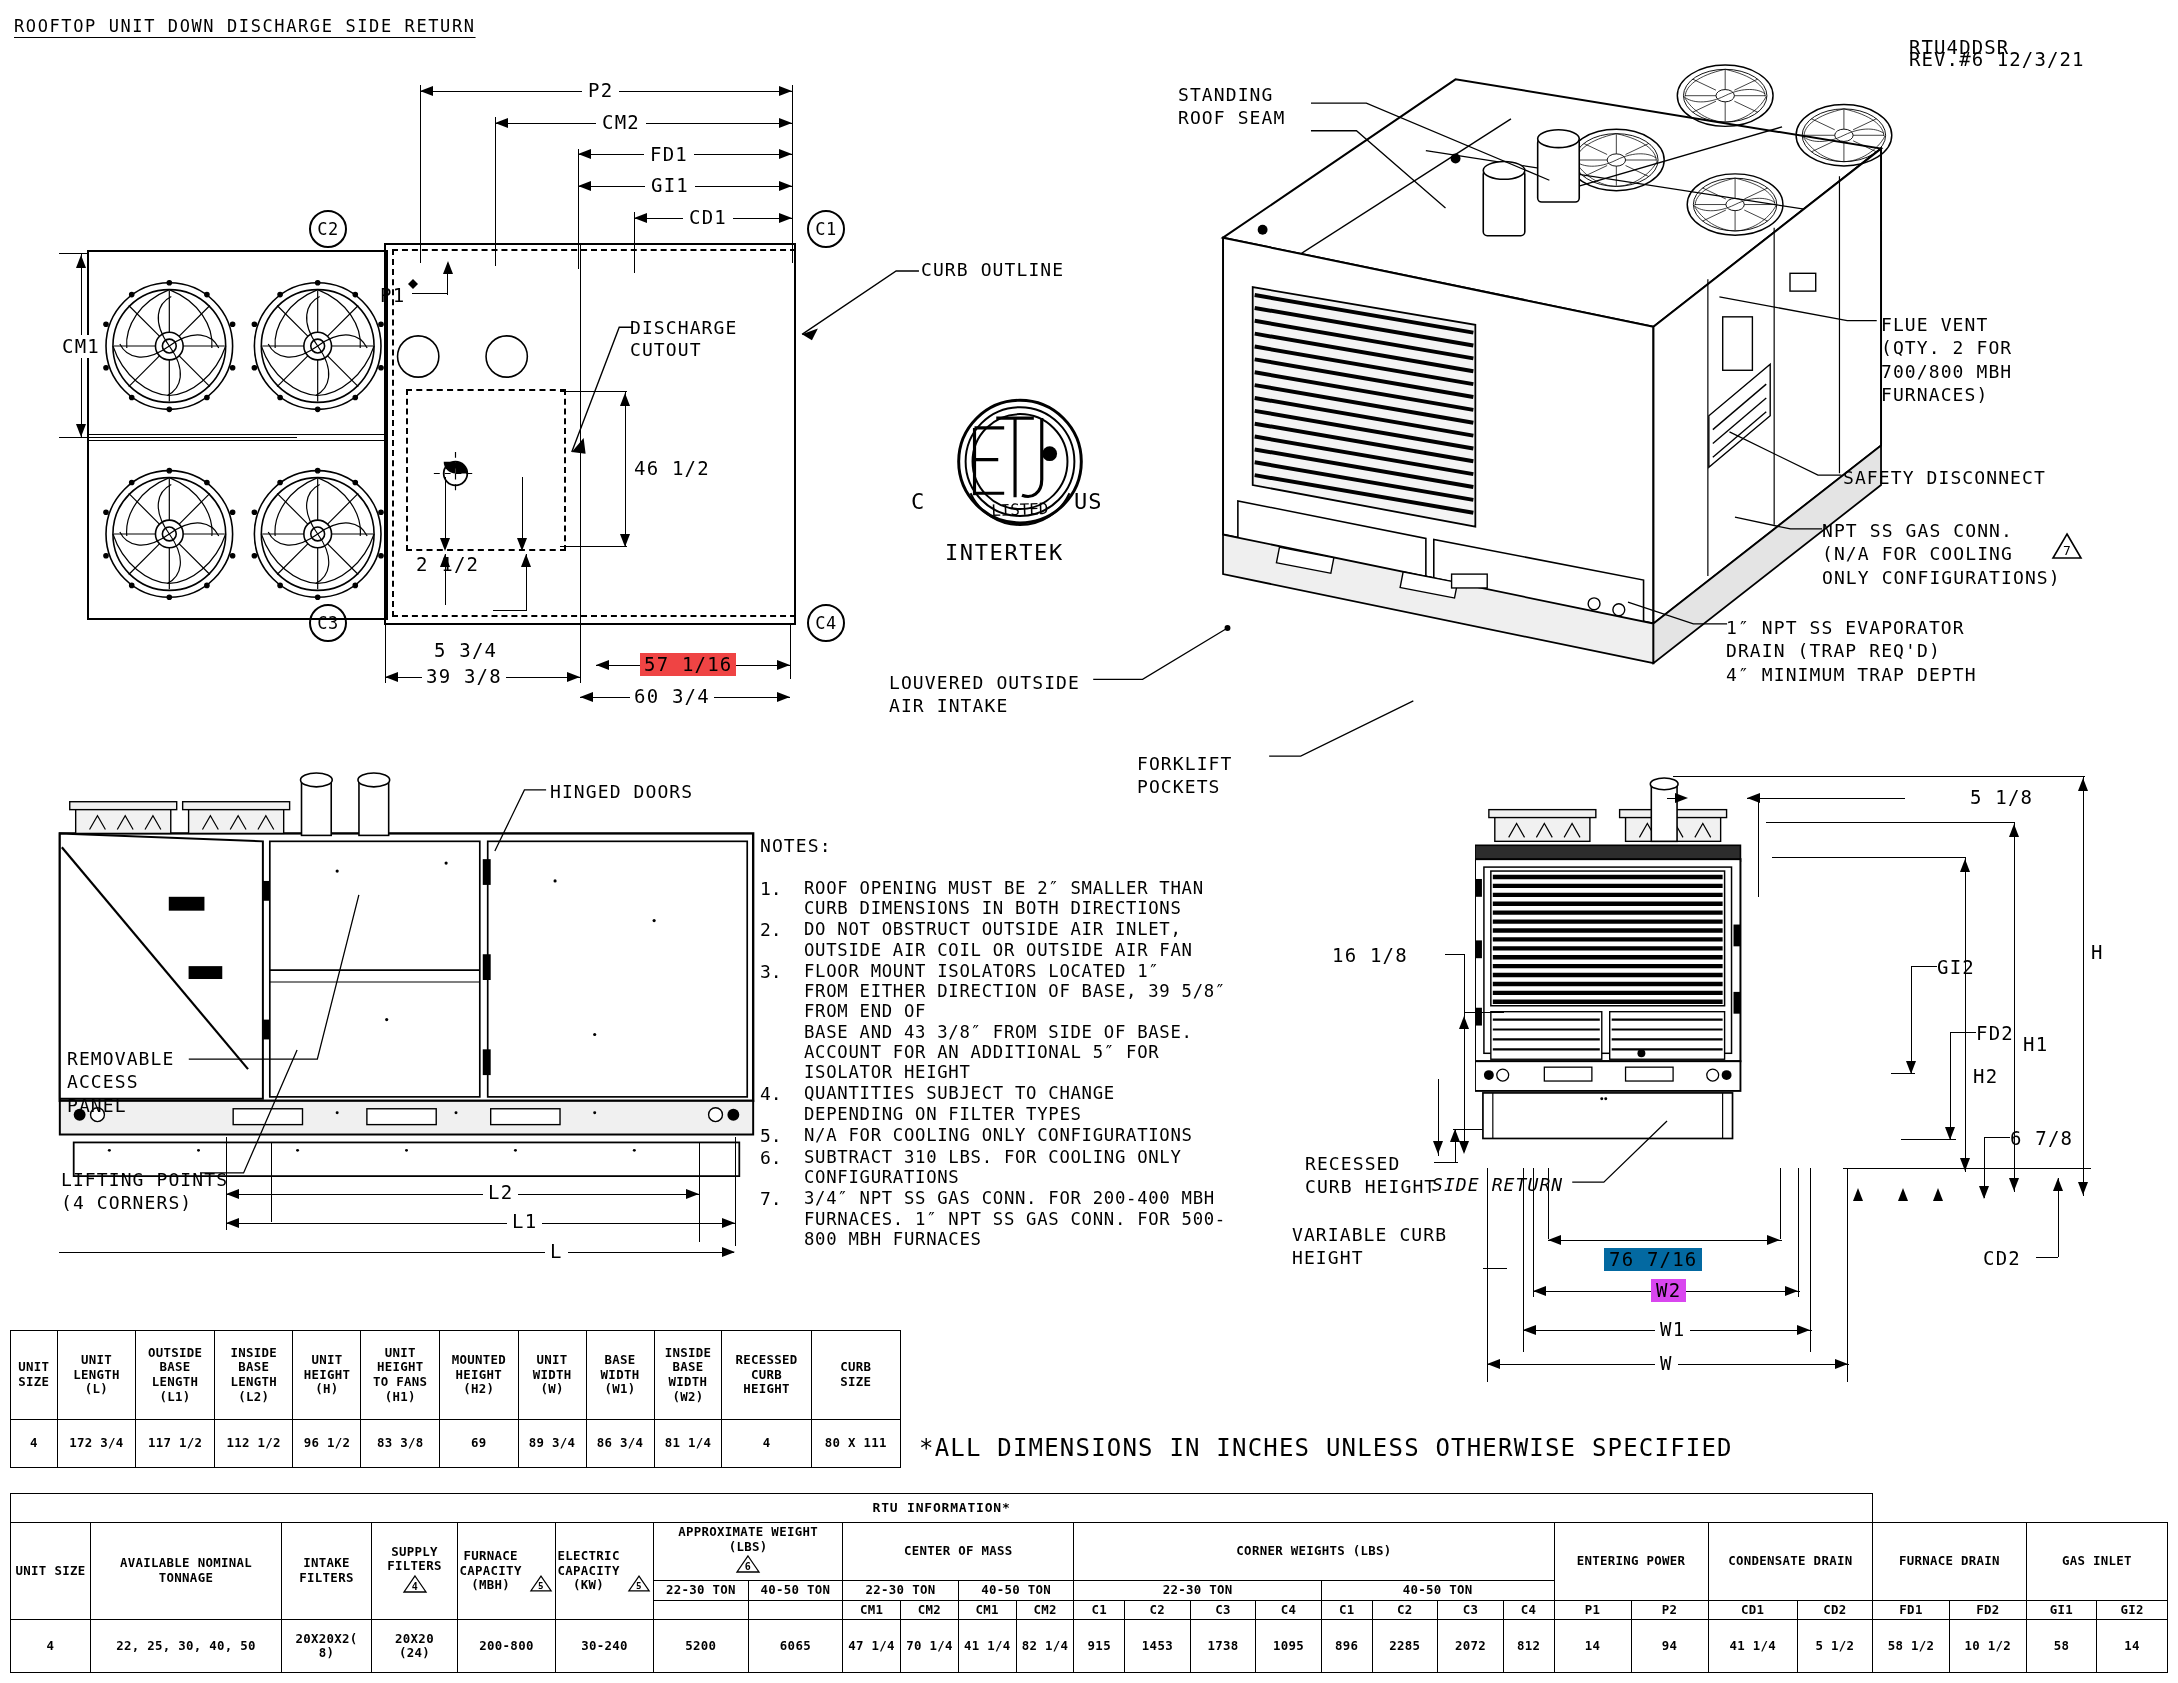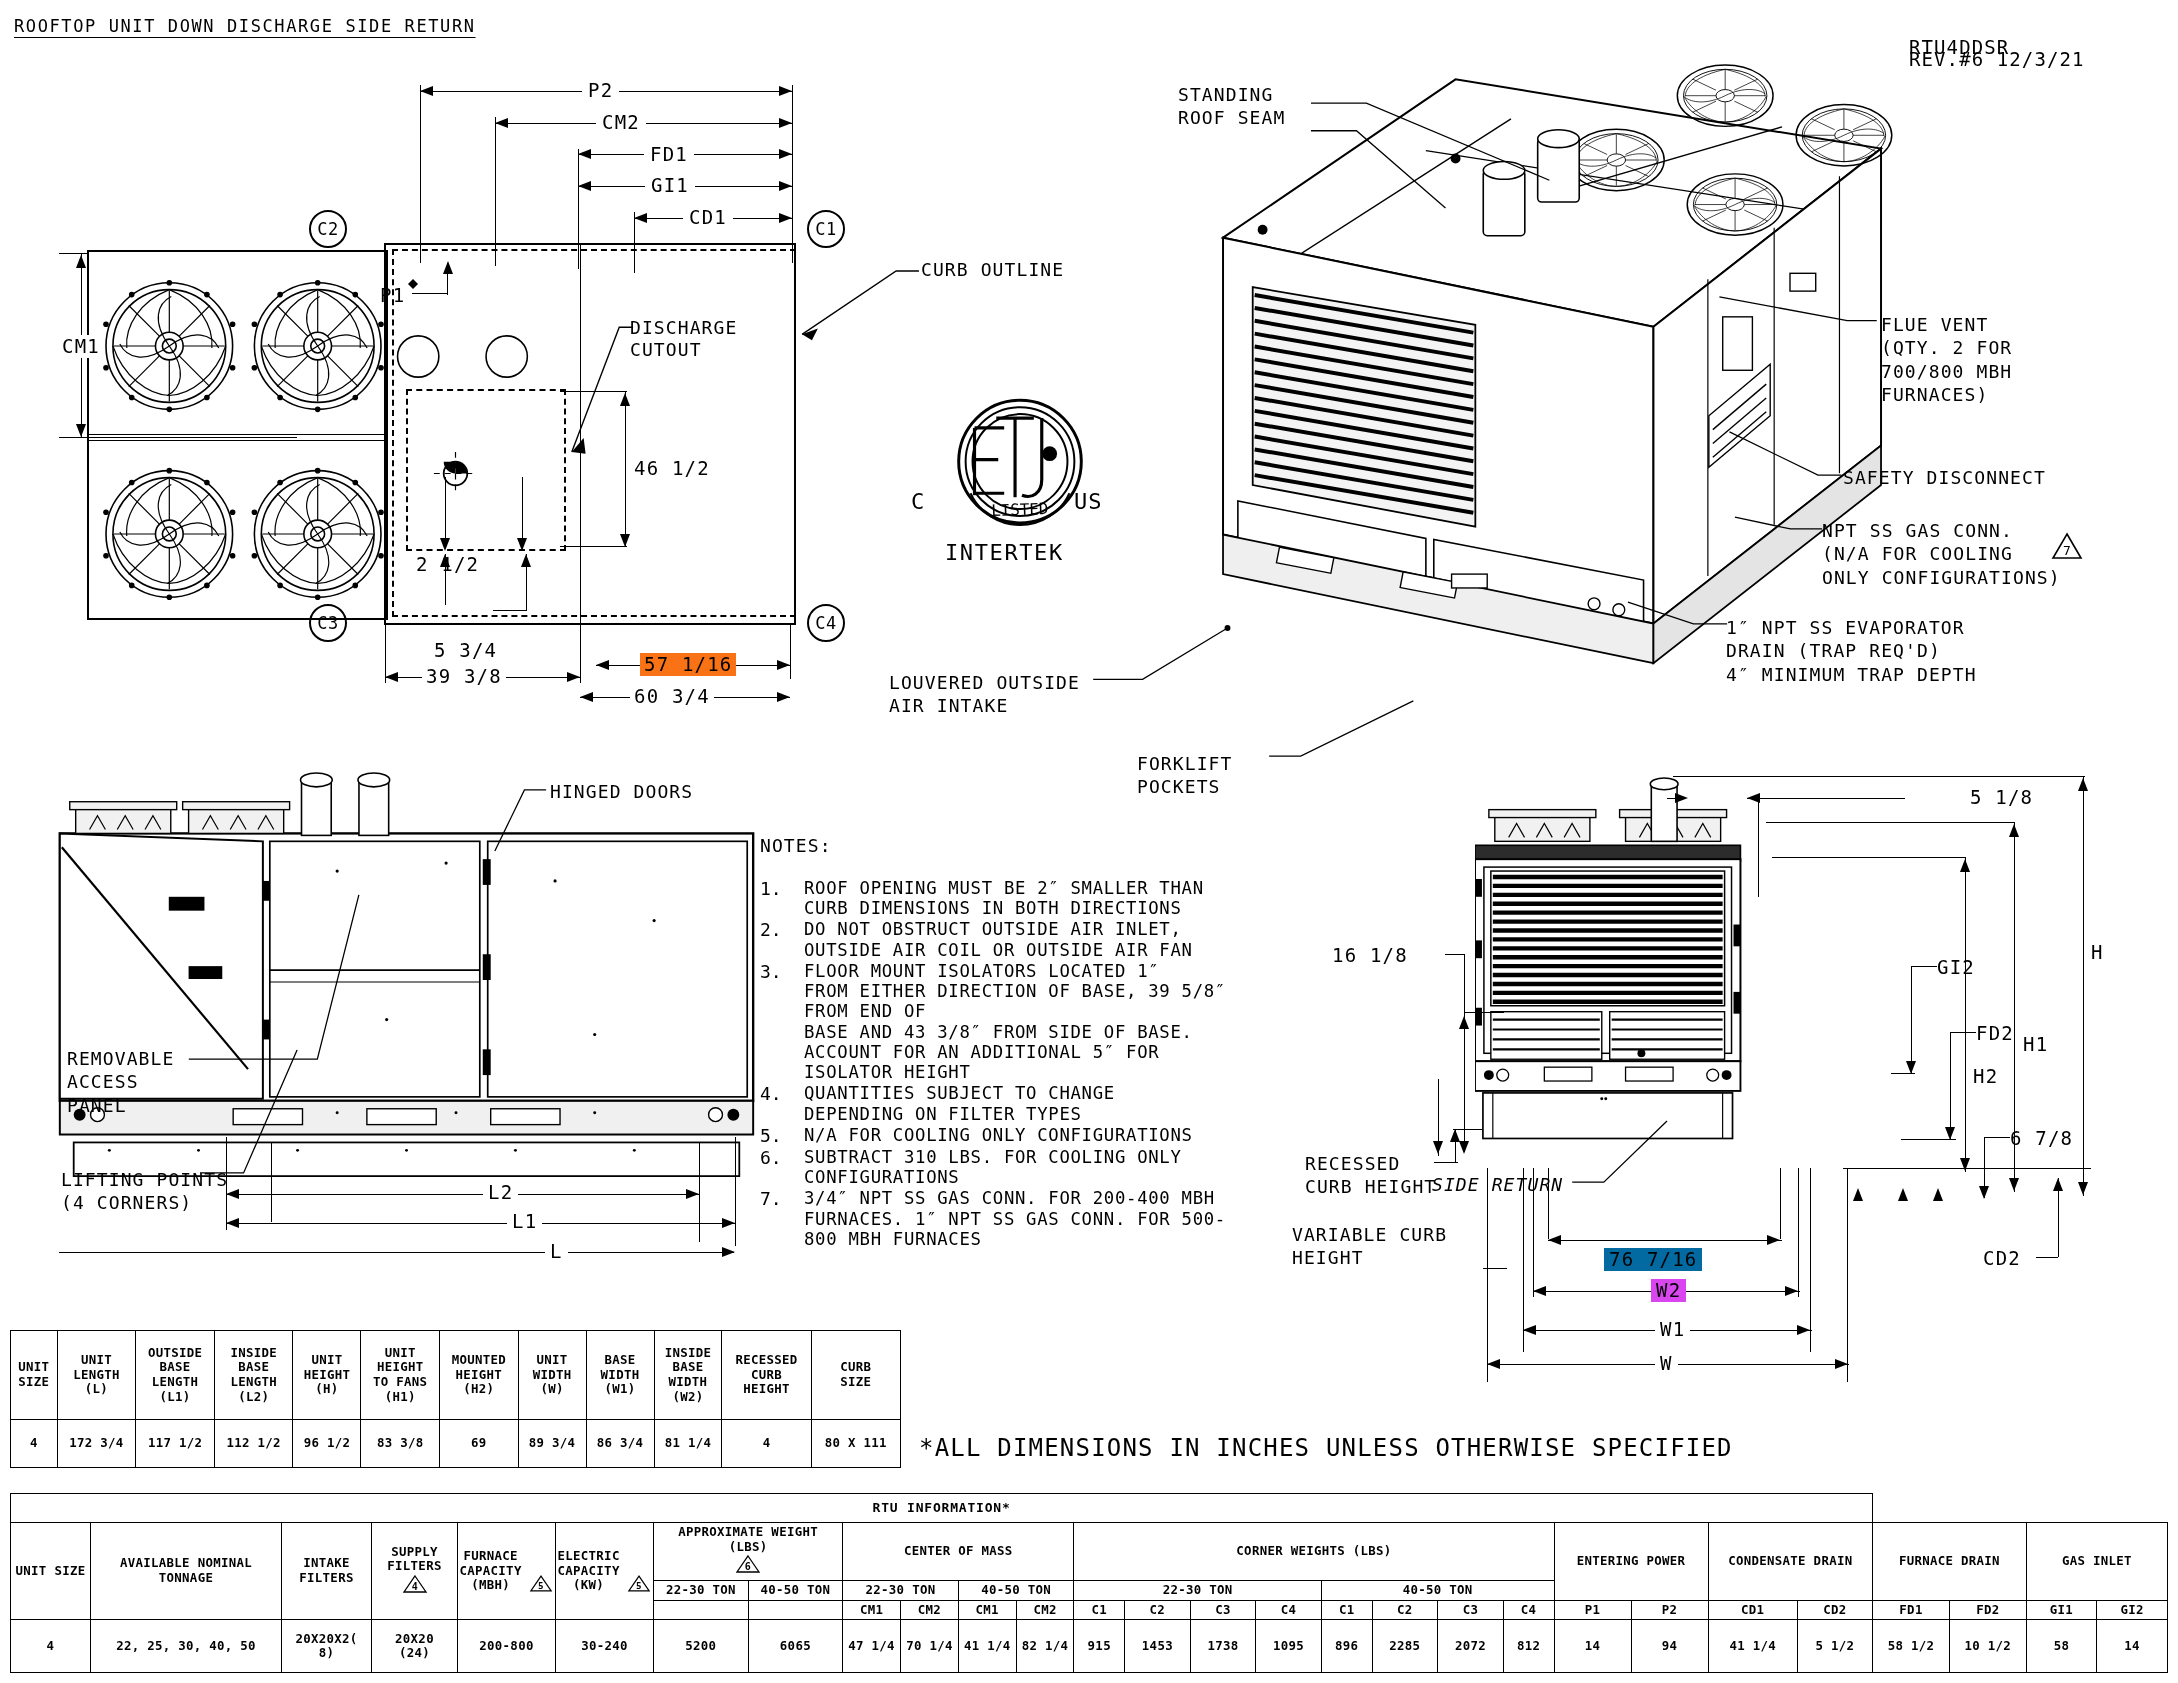--- a/index.html
+++ b/index.html
@@ -311,21 +311,21 @@
     <div class="v1" style="left:580px; top:554px; height:129px;"></div>
     <div class="h1" style="left:385px; top:677px; width:195px;"></div>
     <div class="arw arw-l" style="left:385px; top:672px;"></div>
     <div class="arw arw-r" style="left:567px; top:672px;"></div>
     <div class="t dim" style="left:422px; top:665px; background:#fff; padding:0 4px;">39 3/8</div>
 
     <div class="v1" style="left:790px; top:624px; height:55px;"></div>
     <div class="h1" style="left:596px; top:665px; width:194px;"></div>
     <div class="arw arw-l" style="left:596px; top:660px;"></div>
     <div class="arw arw-r" style="left:777px; top:660px;"></div>
-    <div class="t dim" style="left:640px; top:653px; background:#f97316; padding:0 4px;">57 1/16</div>
+    <div class="t dim" style="left:640px; top:653px; background:#ef4444; padding:0 4px;">57 1/16</div>
 
     <div class="h1" style="left:580px; top:697px; width:210px;"></div>
     <div class="arw arw-l" style="left:580px; top:692px;"></div>
     <div class="arw arw-r" style="left:777px; top:692px;"></div>
     <div class="t dim" style="left:630px; top:685px; background:#fff; padding:0 4px;">60 3/4</div>
 
     <div class="t lbl" style="left:921px; top:259px;">CURB OUTLINE</div>
     <svg style="position:absolute; left:792px; top:265px;" width="134" height="109" viewBox="0 0 135 110">
       <path d="M128 6 L105 6 L10 70" stroke="#000" fill="none" stroke-width="1.4"></path>
       <path d="M10 70 L26 64 L20 76 Z" fill="#000"></path>

